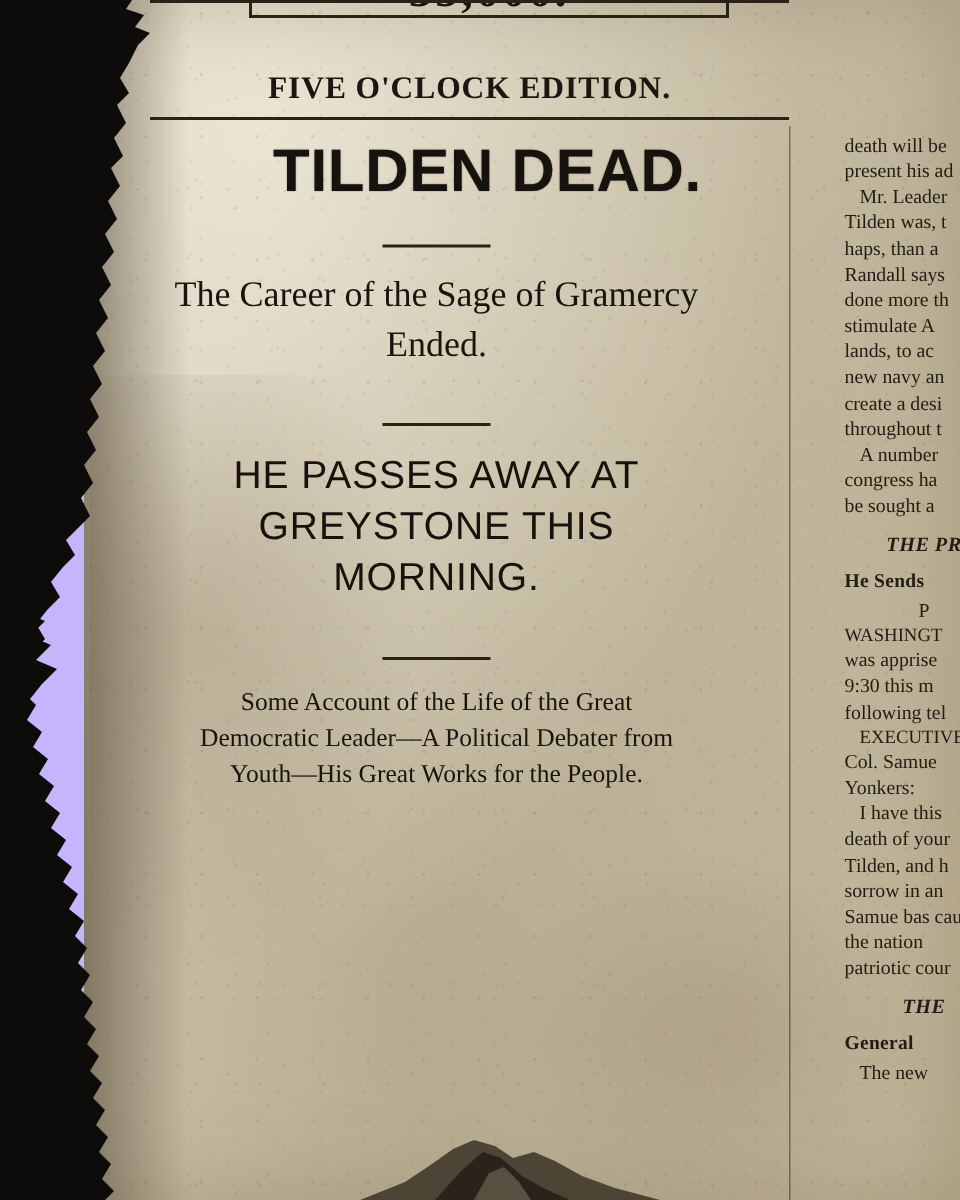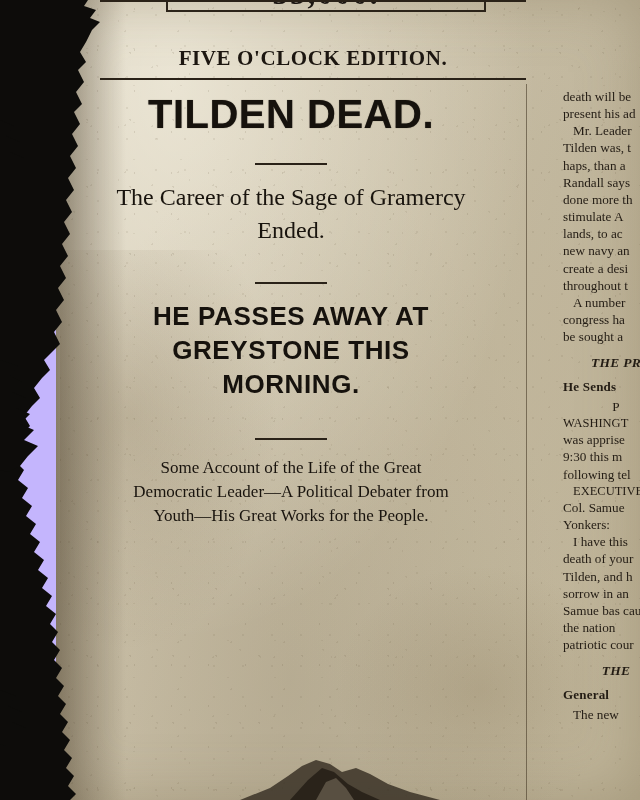--- a/index.html
+++ b/index.html
@@ -109,39 +109,40 @@
   }
 
   .headline {
     font-family: "Liberation Sans", sans-serif;
     font-weight: bold;
     font-size: 40px;
     letter-spacing: .5px;
     color: #16120d;
     margin: 0;
     text-shadow: 0 0 1px rgba(30,24,16,.55);
+    text-align: right;
   }
 
   .sep {
     width: 72px;
     border-top: 2px solid #2a2218;
     margin: 16px auto;
   }
 
   .deck1 {
     font-family: "Liberation Serif", serif;
     font-size: 24px;
     line-height: 1.36;
     color: #19140e;
     margin: 0;
   }
 
   .deck2 {
     font-family: "Liberation Sans", sans-serif;
-    font-weight: bold;
+    font-weight: normal;
     font-size: 26px;
     letter-spacing: .6px;
     line-height: 1.30;
     color: #16120d;
     margin: 0;
   }
 
   .deck3 {
     font-family: "Liberation Serif", serif;
     font-weight: normal;

